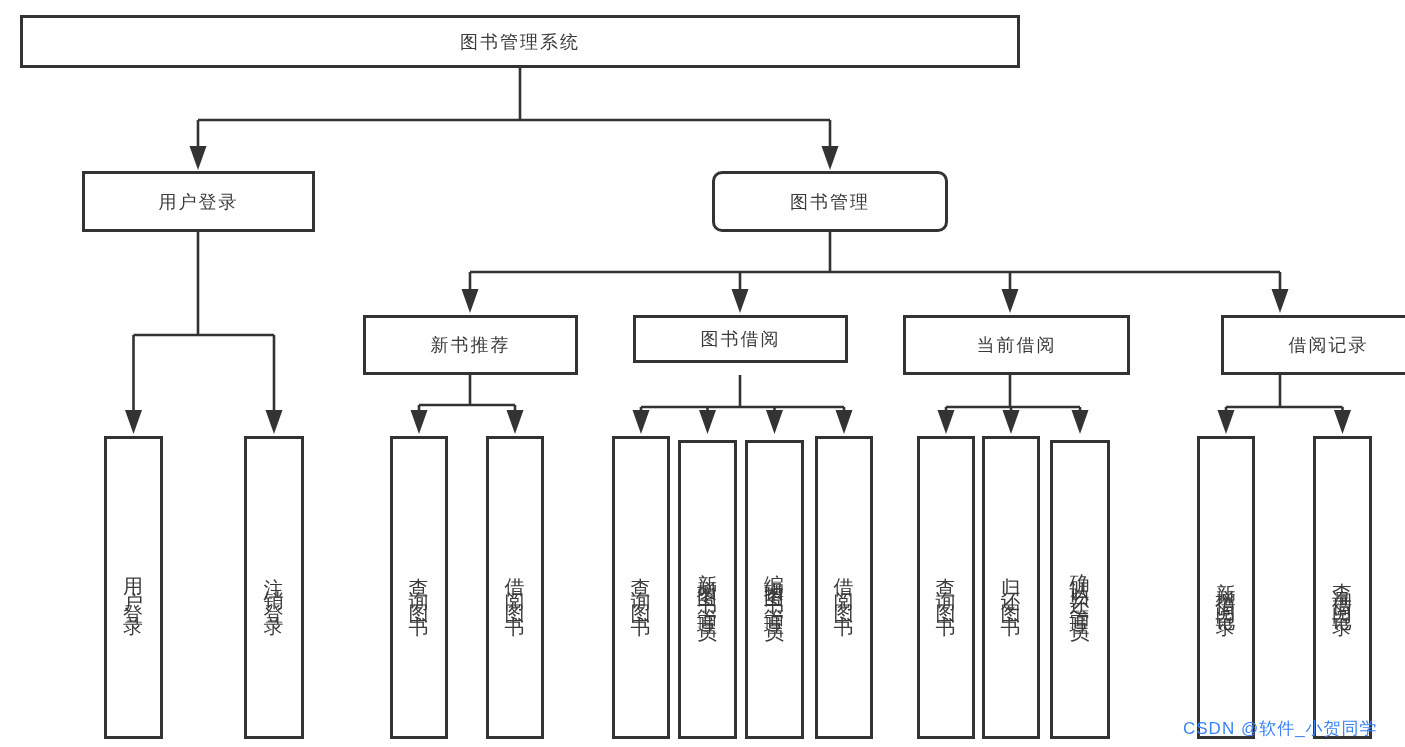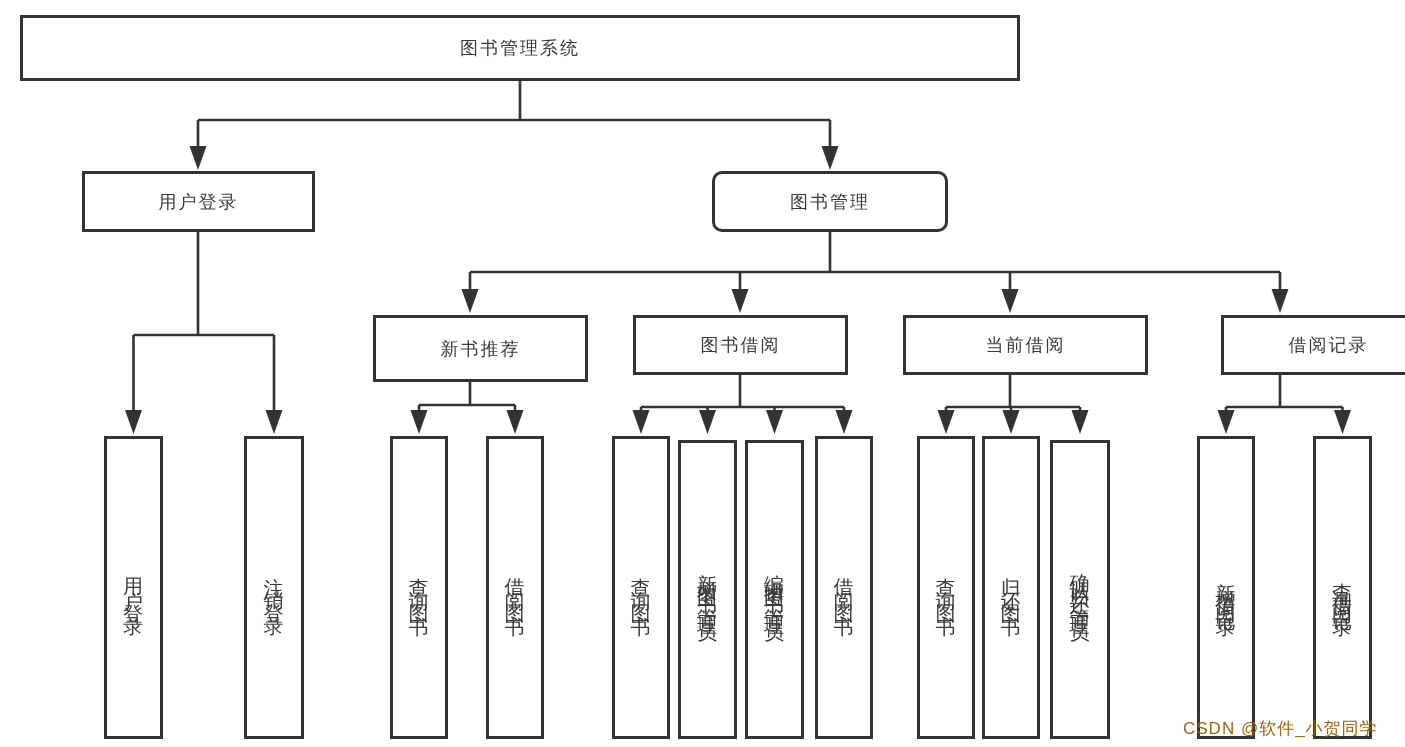--- a/index.html
+++ b/index.html
@@ -30,21 +30,21 @@
     font-size: 20px;
     letter-spacing: 13px;
     line-height: 1.1;
   }
   .vbox.long span { letter-spacing: 7px; }
   .watermark {
     position: absolute;
     left: 1183px;
     top: 717px;
     font-size: 17px;
-    color: #a16207;
+    color: #3b82f6;
     white-space: nowrap;
     letter-spacing: 1px;
   }
 </style>
 </head>
 <body>
 
 <div class="stage">
 
   <svg class="connectors" width="1405" height="747" viewBox="0 0 1405 747">
@@ -71,38 +71,38 @@
       <polygon points="774.5,434 766,410 783,410"></polygon>
       <polygon points="844,434 835.5,410 852.5,410"></polygon>
       <polygon points="946,434 937.5,410 954.5,410"></polygon>
       <polygon points="1011,434 1002.5,410 1019.5,410"></polygon>
       <polygon points="1080,434 1071.5,410 1088.5,410"></polygon>
       <polygon points="1226,434 1217.5,410 1234.5,410"></polygon>
       <polygon points="1342.5,434 1334,410 1351,410"></polygon>
     </g>
   </svg>
 
-  <div class="box hbox" style="left:20px; top:15px; width:1000px; height:66px;">
+  <div class="box hbox" style="left:20px; top:15px; width:1000px; height:53px;">
     <span>图书管理系统</span>
   </div>
 
   <div class="box hbox" style="left:82px; top:171px; width:233px; height:61px;">
     <span>用户登录</span>
   </div>
   <div class="box hbox" style="left:712px; top:171px; width:236px; height:61px;border-radius:10px;">
     <span>图书管理</span>
   </div>
 
-  <div class="box hbox" style="left:373px; top:315px; width:215px; height:67px;text-align:right;">
+  <div class="box hbox" style="left:363px; top:315px; width:215px; height:60px;text-align:right;">
     <span>新书推荐</span>
   </div>
-  <div class="box hbox" style="left:633px; top:315px; width:215px; height:60px;">
+  <div class="box hbox" style="left:633px; top:315px; width:215px; height:48px;">
     <span>图书借阅</span>
   </div>
-  <div class="box hbox" style="left:903px; top:315px; width:245px; height:60px;">
+  <div class="box hbox" style="left:903px; top:315px; width:227px; height:60px;">
     <span>当前借阅</span>
   </div>
   <div class="box hbox" style="left:1173px; top:315px; width:215px; height:60px;margin-left:48px;">
     <span>借阅记录</span>
   </div>
 
   <div class="box vbox" style="left:104px; top:436px; width:59px; height:303px;">
     <span>用户登录</span>
   </div>
   <div class="box vbox" style="left:244px; top:436px; width:60px; height:303px;">

